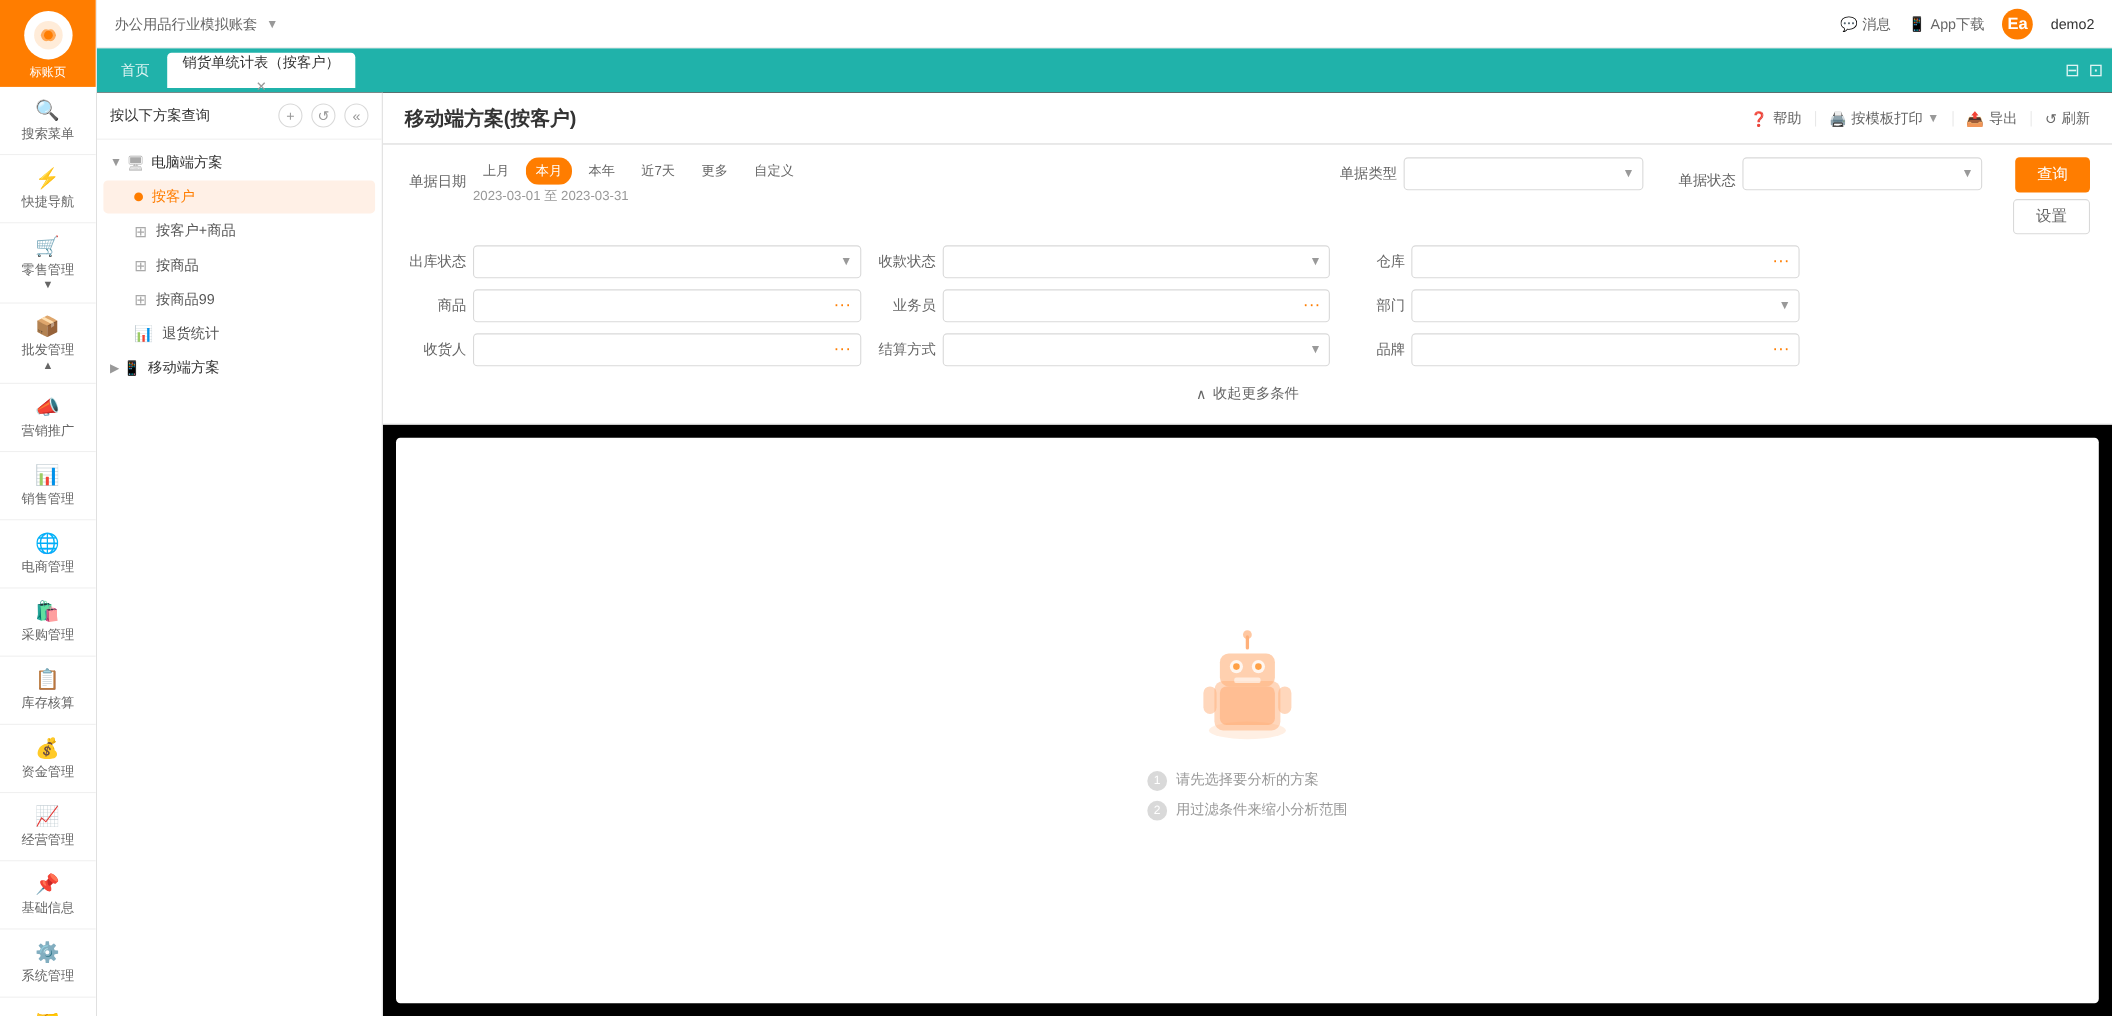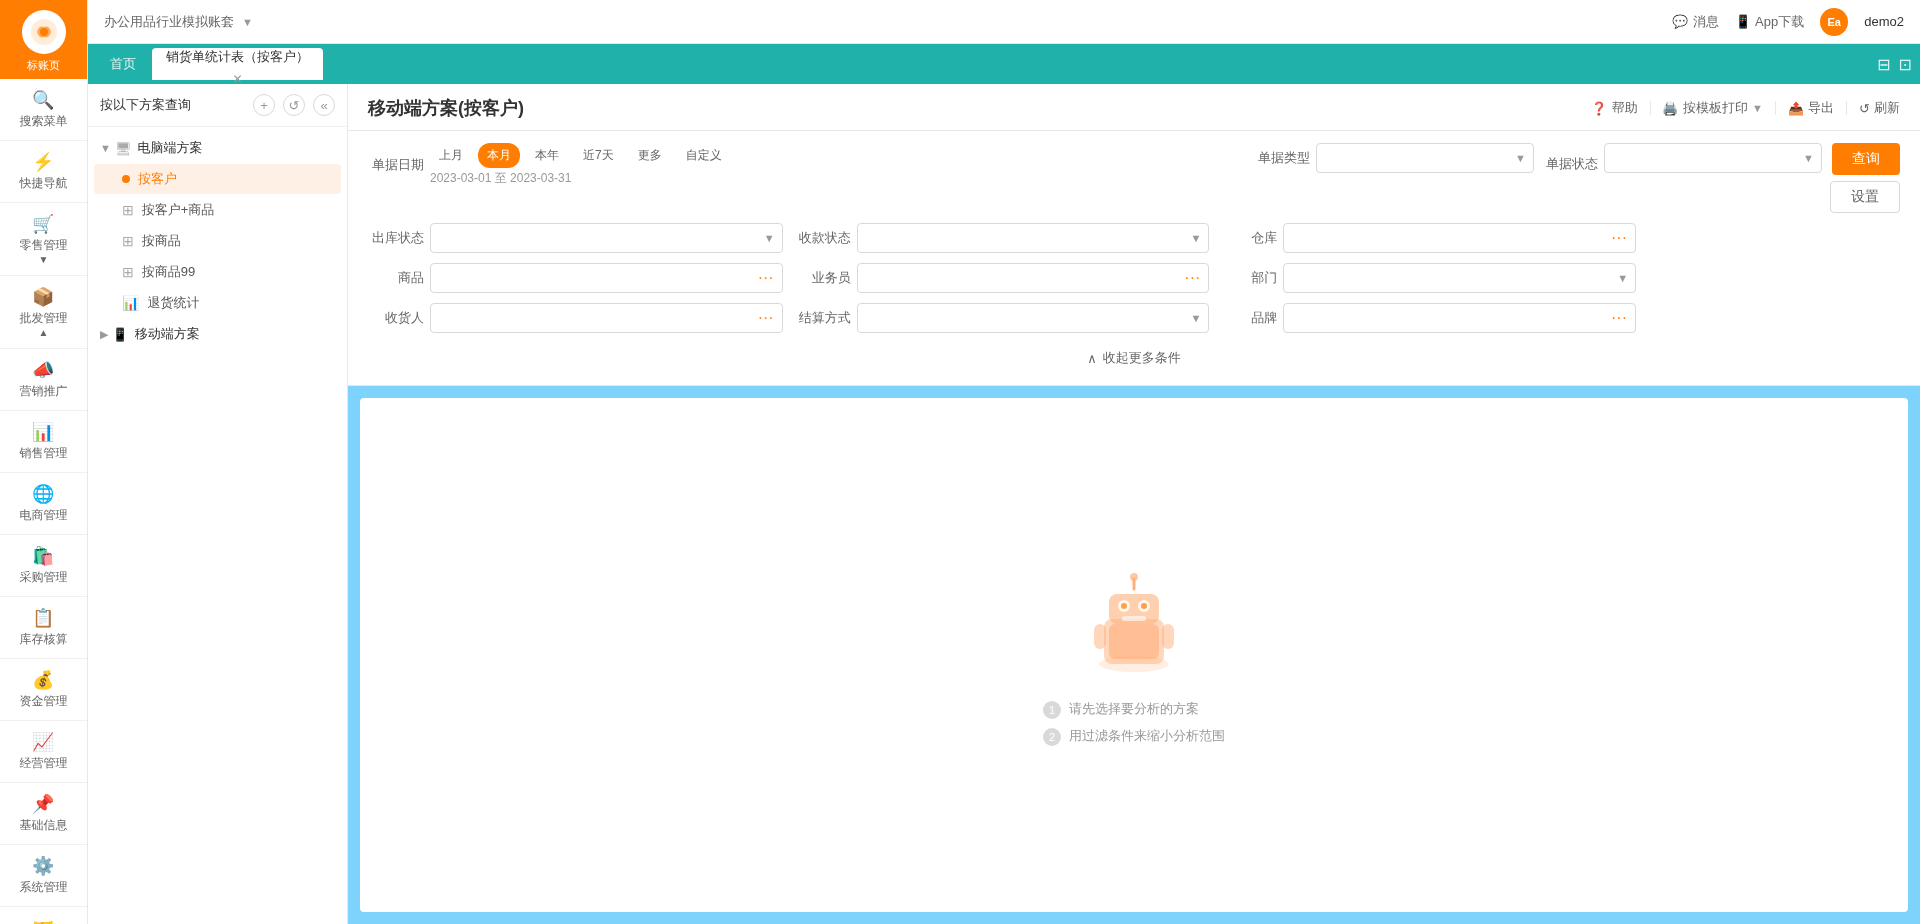--- a/index.html
+++ b/index.html
@@ -19,33 +19,33 @@
 
     
     .main { flex: 1; display: flex; flex-direction: column; overflow: hidden; }
 
     
     .top-header { height: 44px; background: #fff; display: flex; align-items: center; justify-content: space-between; padding: 0 16px; border-bottom: 1px solid #e8e8e8; }
     .top-header-left { display: flex; align-items: center; gap: 8px; font-size: 13px; color: #666; }
     .top-header-left .dropdown-icon { font-size: 11px; color: #999; }
     .top-header-right { display: flex; align-items: center; gap: 16px; }
     .top-header-right .header-btn { display: flex; align-items: center; gap: 4px; cursor: pointer; color: #666; font-size: 13px; }
-    .user-avatar { width: 28px; height: 28px; border-radius: 50%; background: #ff7d00; display: flex; align-items: center; justify-content: center; color: #fff; font-size: 11px; font-weight: bold; }
+    .user-avatar { width: 28px; height: 28px; border-radius: 50%; background: #ff7d00; display: flex; align-items: center; justify-content: center; color: #fff; font-size: 15px; font-weight: bold; }
 
     
     .tab-bar { height: 40px; background: #20b2aa; display: flex; align-items: center; padding: 0 8px; gap: 2px; }
     .tab-item { display: flex; align-items: center; gap: 6px; padding: 0 14px; height: 32px; border-radius: 4px 4px 0 0; cursor: pointer; font-size: 13px; color: rgba(255,255,255,0.85); }
     .tab-item.home { background: transparent; }
     .tab-item.active { background: #fff; color: #333; flex-direction: column; }
     .tab-item .tab-close { font-size: 12px; color: #999; cursor: pointer; }
     .tab-bar-actions { margin-left: auto; display: flex; align-items: center; gap: 8px; }
     .tab-bar-actions .tb-btn { color: rgba(255,255,255,0.85); cursor: pointer; font-size: 16px; }
 
     
-    .content { flex: 1; display: flex; overflow: hidden; background: #7dd3fc; }
+    .content { flex: 1; display: flex; overflow: hidden; background: #000000; }
 
     
     .left-panel { width: 260px; background: #fff; border-right: 1px solid #e8e8e8; display: flex; flex-direction: column; overflow: hidden; }
     .left-panel-header { padding: 10px 12px; display: flex; align-items: center; justify-content: space-between; border-bottom: 1px solid #f0f0f0; }
     .left-panel-title { font-size: 13px; color: #333; font-weight: 500; }
     .left-panel-actions { display: flex; align-items: center; gap: 8px; }
     .left-panel-actions .action-btn { width: 22px; height: 22px; display: flex; align-items: center; justify-content: center; border-radius: 50%; cursor: pointer; color: #999; border: 1px solid #d9d9d9; font-size: 13px; }
     .left-panel-body { flex: 1; overflow-y: auto; padding: 6px 0; }
     .schema-group { }
     .schema-group-header { display: flex; align-items: center; padding: 6px 12px; cursor: pointer; color: #333; font-size: 13px; }
@@ -281,21 +281,21 @@
           <div class="divider-v"></div>
           <div class="page-action-btn">
             <span>↺</span>
             <span>刷新</span>
           </div>
         </div>
       </div>
 
       <div class="filter-area">
 
-        <div style="display:flex; align-items:flex-start; gap:8px; margin-bottom:10px;">
+        <div style="display:flex; align-items:flex-start; gap:28px; margin-bottom:10px;">
           <div style="flex:1; display:flex; align-items:center; gap:6px;">
             <span class="filter-label">单据日期</span>
             <div style="display:flex; flex-direction:column; gap:2px;">
               <div class="filter-control">
                 <span class="date-btn">上月</span>
                 <span class="date-btn active">本月</span>
                 <span class="date-btn">本年</span>
                 <span class="date-btn">近7天</span>
                 <span class="date-btn">更多</span>
                 <span class="date-btn">自定义</span>

